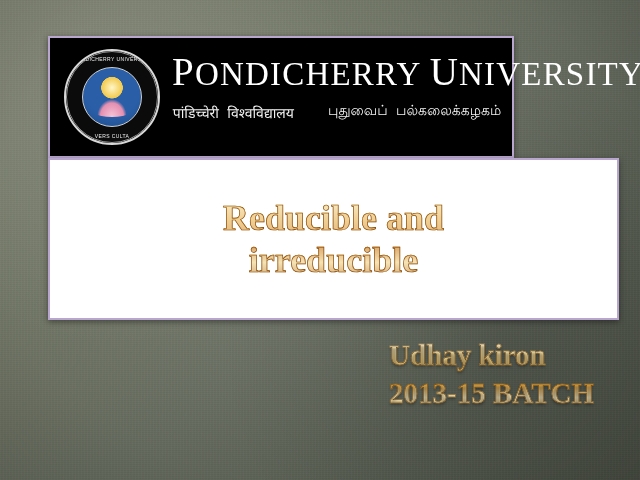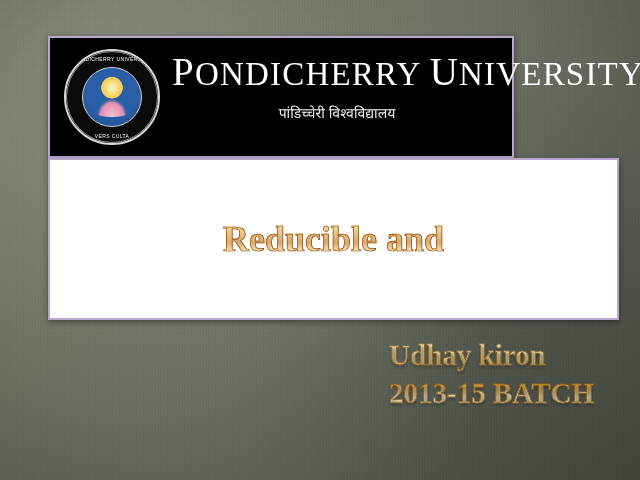--- a/index.html
+++ b/index.html
@@ -131,21 +131,21 @@
     line-height: 1.05;
     white-space: nowrap;
   }
   .uni-name .cap { font-size: 39px; }
   .uni-sub {
     margin-top: 10px;
     display: flex;
     justify-content: center;
     gap: 34px;
     font-size: 14px;
-    font-family: Liberation Sans, sans-serif;
+    font-family: Liberation Mono, monospace;
     color: #f2f2f2;
     white-space: nowrap;
   }
 
   
   .title-card {
     position: absolute;
     left: 48px;
     top: 158px;
     width: 571px;
@@ -206,29 +206,31 @@
         <div class="ring-label ring-top">PONDICHERRY UNIVERSITY</div>
         <div class="seal-core"></div>
         <div class="lotus"></div>
         <div class="ring-label ring-bottom">VERS CULTA</div>
       </div>
 
       <div class="banner-text">
         <div class="uni-name"><span class="cap">P</span><span>ONDICHERRY </span><span class="cap">U</span><span>NIVERSITY</span></div>
         <div class="uni-sub">
           <span>पांडिच्चेरी विश्वविद्यालय</span>
+          <span>புதுவைப் பல்கலைக்கழகம்</span>
         </div>
       </div>
 
     </div>
   </div>
 
   <div class="title-card">
     <div class="title-text">
       <div>Reducible and</div>
+      <div>irreducible</div>
     </div>
   </div>
 
   <div class="author-block">
     <div class="author-line">Udhay kiron</div>
     <div class="author-line">2013-15 BATCH</div>
   </div>
 
 </div>
 

